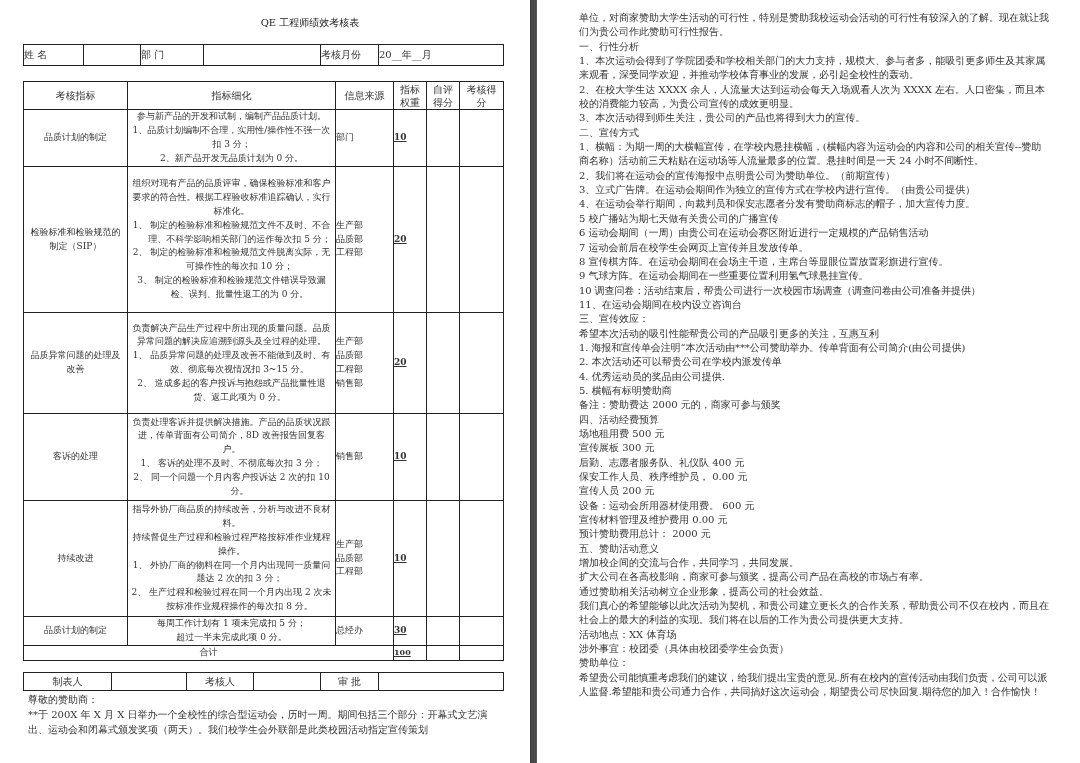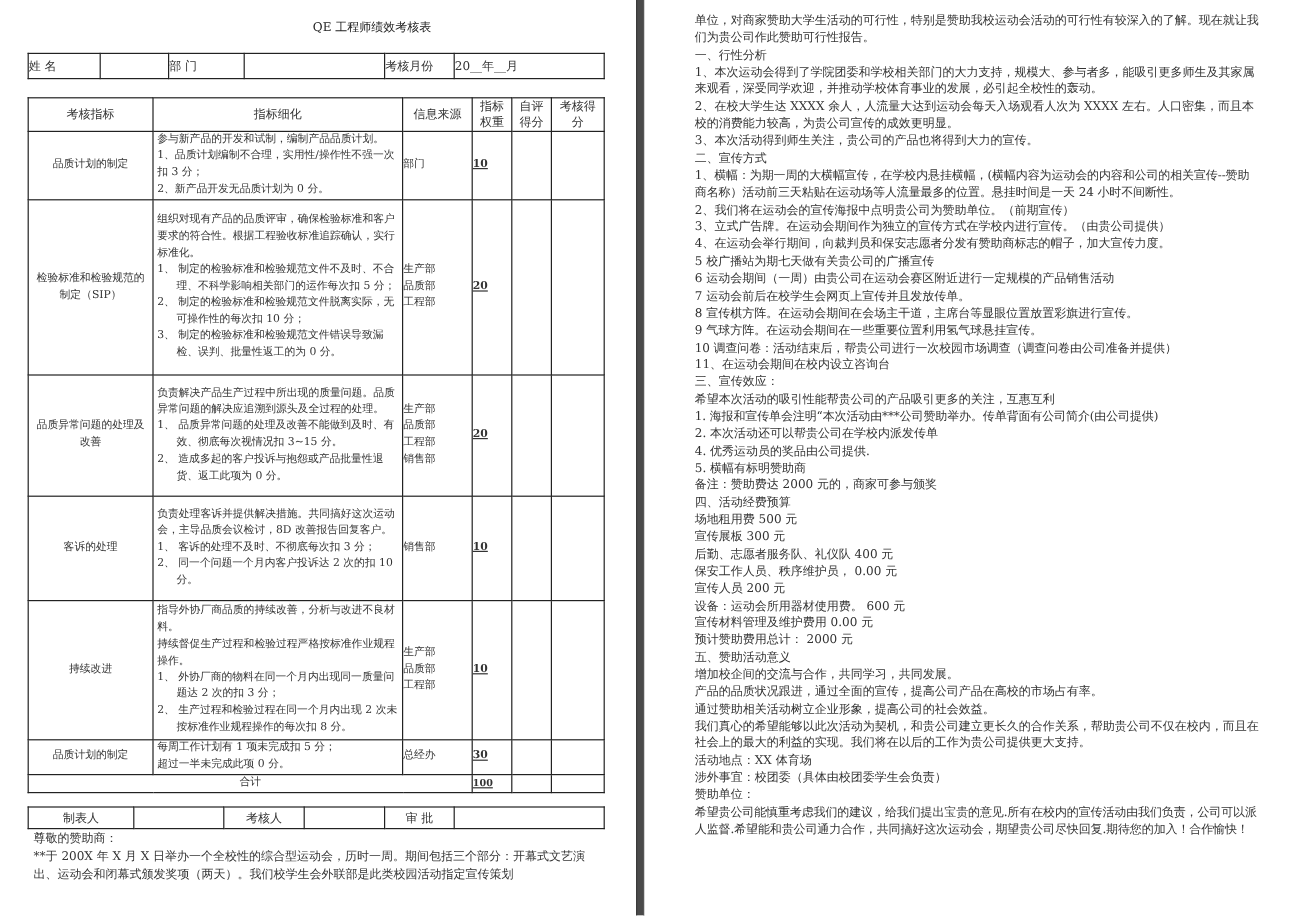--- a/index.html
+++ b/index.html
@@ -16,21 +16,21 @@
     table { border-collapse: collapse; position: absolute; table-layout: fixed; }
     td, th { border: 1px solid #222; font-weight: normal; color: #333; }
 
     .info-table { left: 23px; top: 44px; width: 480px; height: 22px; }
     .info-table td { font-size: 10px; height: 20px; border-width: 1.5px; }
 
     .main-table { left: 23px; top: 81px; width: 480px; }
     .main-table th { font-size: 10px; text-align: center; line-height: 13px; padding: 1px 0; }
     .main-table td { font-size: 9px; line-height: 13.8px; vertical-align: middle; }
     .main-table td.c1 { text-align: center; padding: 0 3px; }
-    .main-table td.c2 { text-align: left; padding: 0 3px; color: #333; }
+    .main-table td.c2 { text-align: center; padding: 0 3px; color: #333; }
     .main-table td.c3 { text-align: left; }
     .main-table td.c4 { text-align: left; font-weight: bold; font-size: 9px; text-decoration: underline; }
     .main-table .outer-l { border-left-width: 1.5px; }
     .main-table .outer-r { border-right-width: 1.5px; }
     .main-table tr.head th { border-top-width: 1.5px; }
     .main-table tr.total td { border-bottom-width: 1.5px; }
 
     .item-line { display: block; }
     .num-line { display: block; padding-left: 16px; text-indent: -16px; }
 
@@ -131,21 +131,21 @@
 工程部
 销售部</td>
       <td class="c4">20</td>
       <td></td>
       <td class="outer-r"></td>
     </tr>
 
     <tr style="height:87px">
       <td class="c1 outer-l">客诉的处理</td>
       <td class="c2">
-        <span class="item-line">负责处理客诉并提供解决措施。共同搞好这次运动会，主导品质会议检讨，8D 改善报告回复客户。</span>
+        <span class="item-line">负责处理客诉并提供解决措施。产品的品质状况跟进，传单背面有公司简介，8D 改善报告回复客户。</span>
         <span class="num-line">1、 客诉的处理不及时、不彻底每次扣 3 分；</span>
         <span class="num-line">2、 同一个问题一个月内客户投诉达 2 次的扣 10 分。</span>
       </td>
       <td class="c3">销售部</td>
       <td class="c4">10</td>
       <td></td>
       <td class="outer-r"></td>
     </tr>
 
     <tr style="height:116px">
@@ -244,21 +244,21 @@
     <p>场地租用费  500 元</p>
     <p>宣传展板  300 元</p>
     <p>后勤、志愿者服务队、礼仪队  400 元</p>
     <p>保安工作人员、秩序维护员，  0.00 元</p>
     <p>宣传人员  200 元</p>
     <p>设备：运动会所用器材使用费。  600 元</p>
     <p>宣传材料管理及维护费用  0.00 元</p>
     <p>预计赞助费用总计：  2000 元</p>
     <p>五、赞助活动意义</p>
     <p>增加校企间的交流与合作，共同学习，共同发展。</p>
-    <p>产品的品质状况跟进，通过全面的宣传，提高公司产品在高校的市场占有率。</p>
+    <p>扩大公司在各高校影响，商家可参与颁奖，提高公司产品在高校的市场占有率。</p>
     <p>通过赞助相关活动树立企业形象，提高公司的社会效益。</p>
     <p>我们真心的希望能够以此次活动为契机，和贵公司建立更长久的合作关系，帮助贵公司不仅在校内，而且在社会上的最大的利益的实现。我们将在以后的工作为贵公司提供更大支持。</p>
     <p>活动地点：XX 体育场</p>
     <p>涉外事宜：校团委（具体由校团委学生会负责）</p>
     <p>赞助单位：</p>
     <p class="tight">希望贵公司能慎重考虑我们的建议，给我们提出宝贵的意见.所有在校内的宣传活动由我们负责，公司可以派人监督.希望能和贵公司通力合作，共同搞好这次运动会，期望贵公司尽快回复.期待您的加入！合作愉快！</p>
   </div>
 </div>
 
 </body></html>

